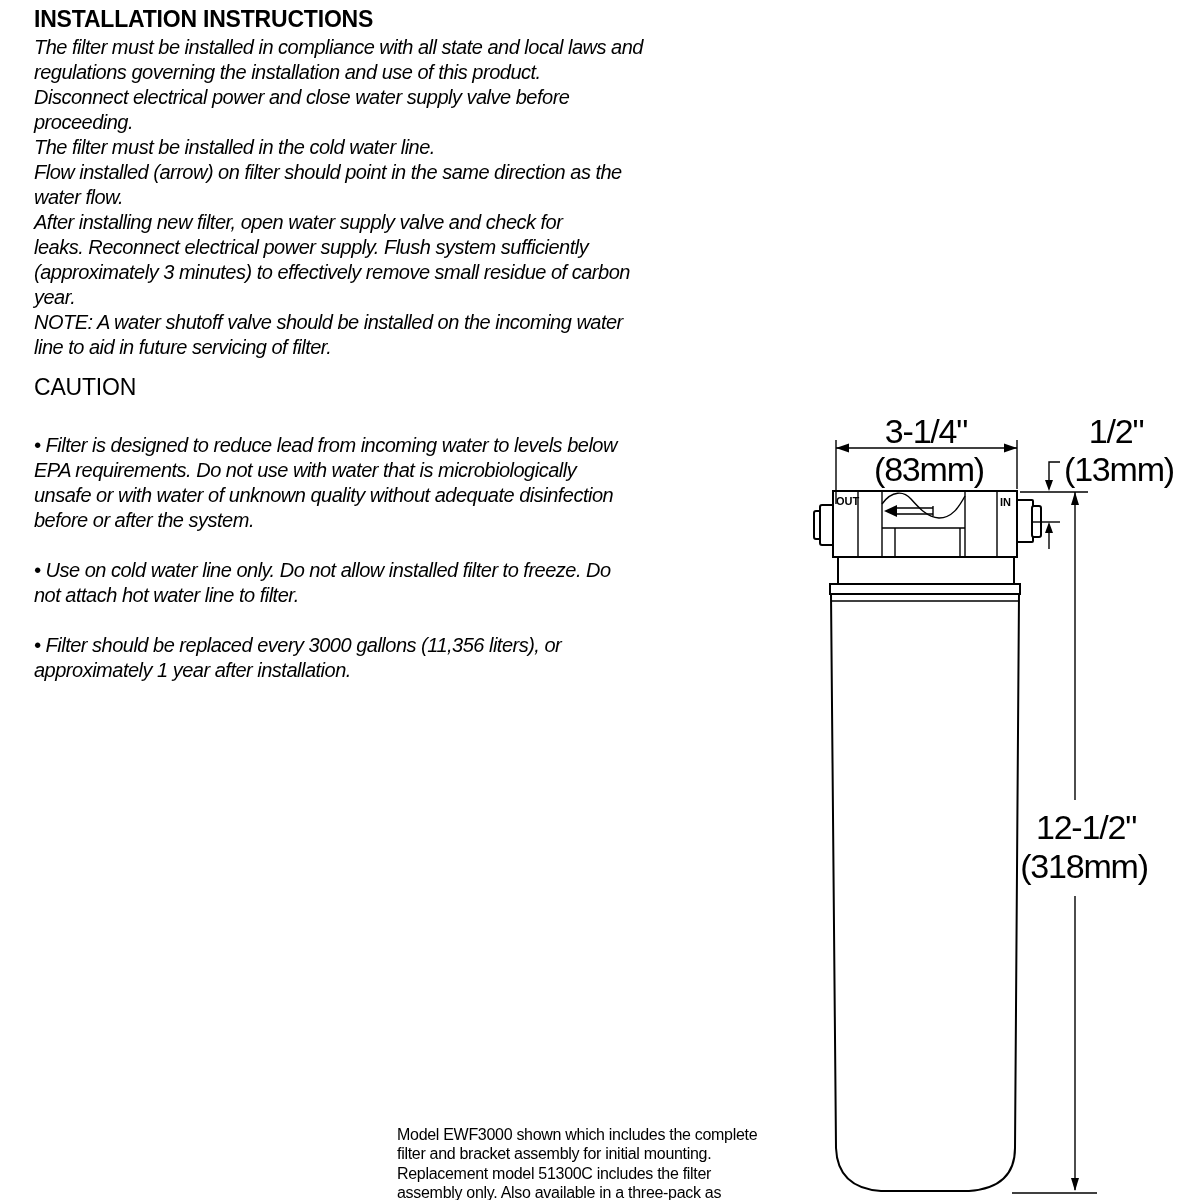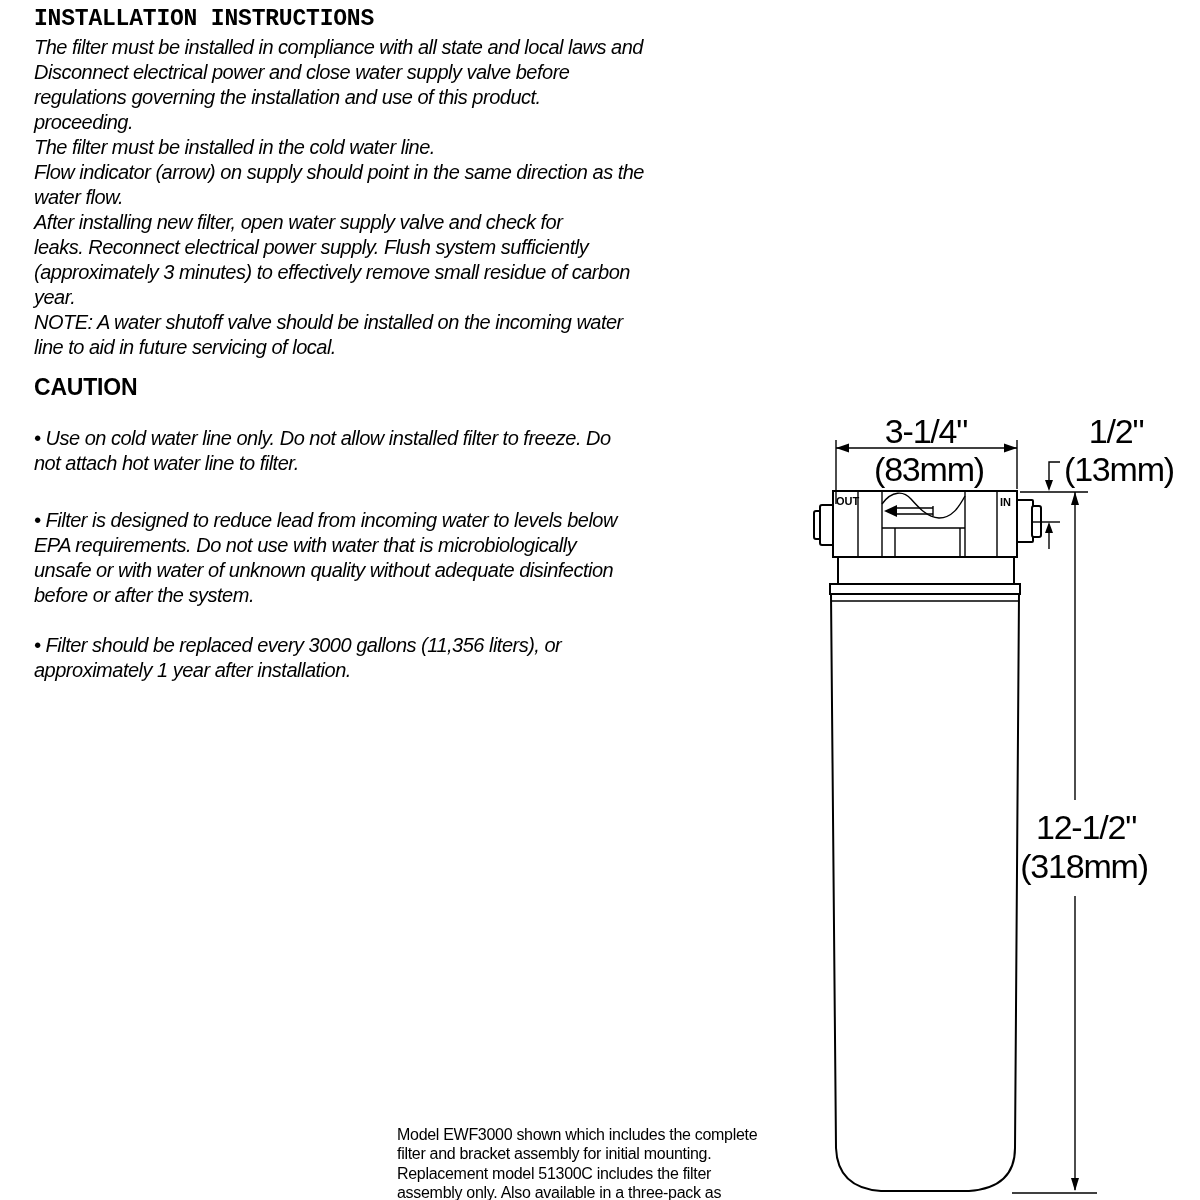--- a/index.html
+++ b/index.html
@@ -1,22 +1,22 @@
 <!DOCTYPE html>
 <html><head>
 <meta charset="utf-8">
 <style>
   html,body{margin:0;padding:0;background:#fff;}
   .page{position:relative;width:1200px;height:1200px;background:#ffffff;
         font-family:"Liberation Sans",sans-serif;color:#000;overflow:hidden;}
   .text-col{position:absolute;left:34px;top:6px;width:730px;}
-  .title{font-size:23px;font-weight:bold;margin:0 0 2px 0;letter-spacing:-0.2px;line-height:27px;font-family:Liberation Mono, monospace;}
+  .title{font-size:23px;font-weight:bold;margin:0 0 2px 0;letter-spacing:-0.2px;line-height:27px;}
   .body-lines{font-size:20px;line-height:25px;letter-spacing:-0.5px;}
   .body-lines div{white-space:nowrap;font-style:italic;}
-  .caution{font-size:23px;font-weight:bold;margin:14px 0 0 0;line-height:27px;letter-spacing:-0.2px;}
+  .caution{font-size:23px;font-weight:normal;margin:14px 0 0 0;line-height:27px;letter-spacing:-0.2px;}
   .bullet-block{margin-top:25px;}
   .bullet-block.first{margin-top:32px;}
   .footer-note{position:absolute;left:397px;top:1125px;width:400px;
                font-size:16px;line-height:19.3px;letter-spacing:-0.3px;}
   svg.diagram{position:absolute;left:0;top:0;}
   svg .ln{stroke:#000;stroke-width:2;fill:none;}
   svg .thin{stroke:#000;stroke-width:1.4;fill:none;}
   svg .fillw{fill:#ffffff;}
   svg .arr{fill:#000;stroke:none;}
   svg text{fill:#000;stroke:none;}
@@ -25,43 +25,43 @@
 </style>
 </head>
 <body>
 
 <div class="page">
 
   <div class="text-col">
     <h1 class="title">INSTALLATION INSTRUCTIONS</h1>
     <div class="body-lines">
         <div>The filter must be installed in compliance with all state and local laws and</div>
+        <div>regulations governing the installation and use of this product.</div>
         <div>Disconnect electrical power and close water supply valve before</div>
-        <div>regulations governing the installation and use of this product.</div>
         <div>proceeding.</div>
         <div>The filter must be installed in the cold water line.</div>
-        <div>Flow indicator (arrow) on supply should point in the same direction as the</div>
+        <div>Flow installed (arrow) on filter should point in the same direction as the</div>
         <div>water flow.</div>
         <div>After installing new filter, open water supply valve and check for</div>
         <div>leaks. Reconnect electrical power supply. Flush system sufficiently</div>
         <div>(approximately 3 minutes) to effectively remove small residue of carbon</div>
         <div>year.</div>
         <div>NOTE: A water shutoff valve should be installed on the incoming water</div>
-        <div>line to aid in future servicing of local.</div>
+        <div>line to aid in future servicing of filter.</div>
       </div>
     <h2 class="caution">CAUTION</h2>
-    <div class="body-lines bullet-block">
-        <div>• Use on cold water line only. Do not allow installed filter to freeze. Do</div>
-        <div>not attach hot water line to filter.</div>
-      </div>
     <div class="body-lines bullet-block first">
         <div>• Filter is designed to reduce lead from incoming water to levels below</div>
         <div>EPA requirements. Do not use with water that is microbiologically</div>
         <div>unsafe or with water of unknown quality without adequate disinfection</div>
         <div>before or after the system.</div>
+      </div>
+    <div class="body-lines bullet-block">
+        <div>• Use on cold water line only. Do not allow installed filter to freeze. Do</div>
+        <div>not attach hot water line to filter.</div>
       </div>
     <div class="body-lines bullet-block">
         <div>• Filter should be replaced every 3000 gallons (11,356 liters), or</div>
         <div>approximately 1 year after installation.</div>
       </div>
   </div>
 
   <div class="footer-note">
       <div>Model EWF3000 shown which includes the complete</div>
       <div>filter and bracket assembly for initial mounting.</div>

